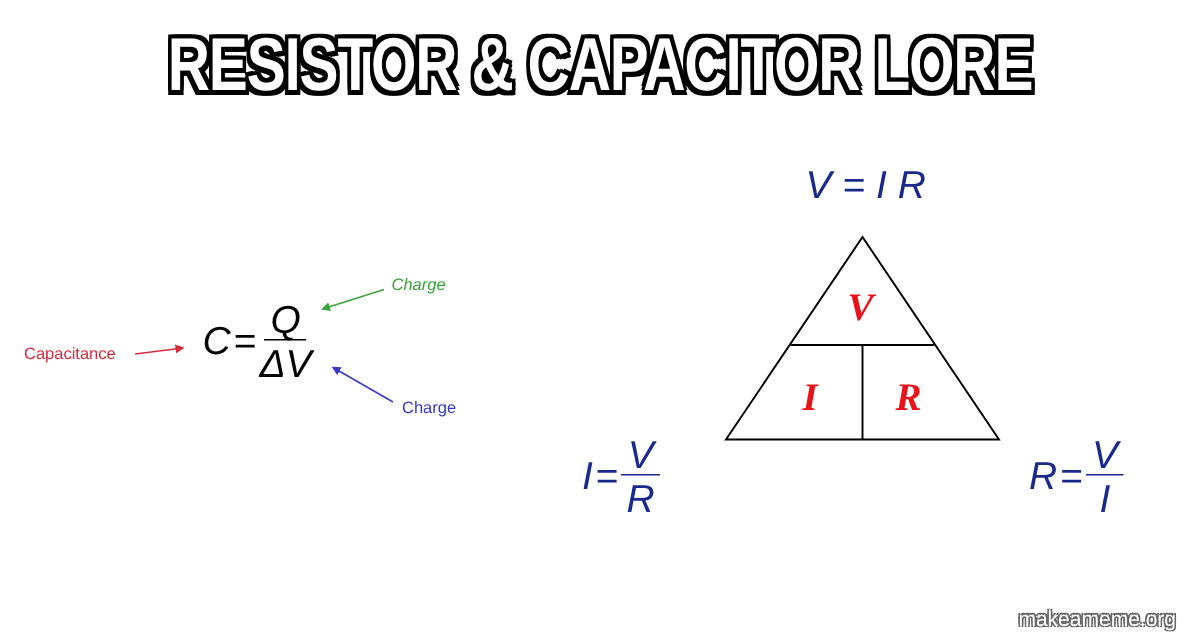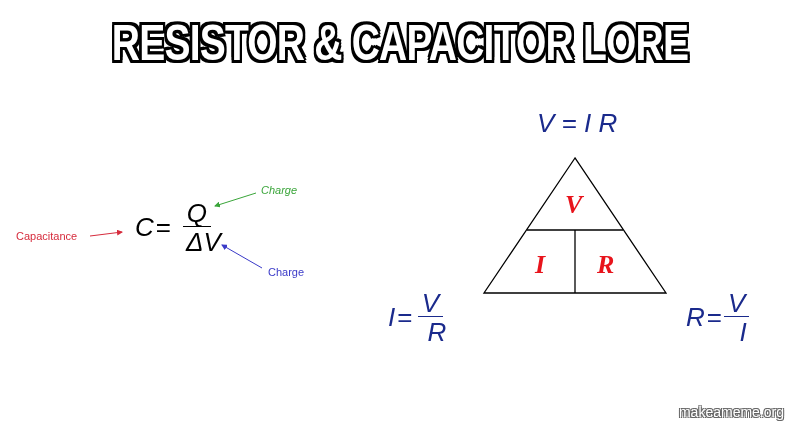--- a/index.html
+++ b/index.html
@@ -8,21 +8,21 @@
     position:absolute; left:0; top:14px; width:800px; text-align:center;
     font-family:"Liberation Sans", sans-serif; font-weight:bold; font-size:50px; letter-spacing:-1px;
     color:#ffffff; transform:scaleX(0.78); transform-origin:center;
     text-shadow: -3px -3px 0 #000, 3px -3px 0 #000, -3px 3px 0 #000, 3px 3px 0 #000,
                  0 -3px 0 #000, 0 3px 0 #000, -3px 0 0 #000, 3px 0 0 #000;
   }
   .label { position:absolute; font-family:"Liberation Sans", sans-serif; font-size:11px; }
   .math { position:absolute; font-family:Liberation Sans, sans-serif; font-style:italic; }
   .frac { display:inline-flex; flex-direction:column; align-items:center; vertical-align:middle; }
   .frac .num { border-bottom:1.5px solid currentColor; padding:0 4px; line-height:1; }
-  .frac .den { line-height:1; padding-top:2px;margin-left:13px; }
+  .frac .den { line-height:1; padding-top:2px; }
   .eq { font-style:normal; margin:0 2px; }
   .watermark {
     position:absolute; right:16px; bottom:6px; font-family:"Liberation Sans", sans-serif; font-size:14px; font-weight:normal;
     color:#ffffff; text-shadow:-1px -1px 0 #666, 1px -1px 0 #666, -1px 1px 0 #666, 1px 1px 0 #666;
   }
   svg { position:absolute; left:0; top:0; }
   .tri-letter { position:absolute; font-family:"Liberation Serif", serif; font-style:italic; font-weight:bold; color:#e8141c; font-size:26px; }
 </style>
 </head>
 <body>

